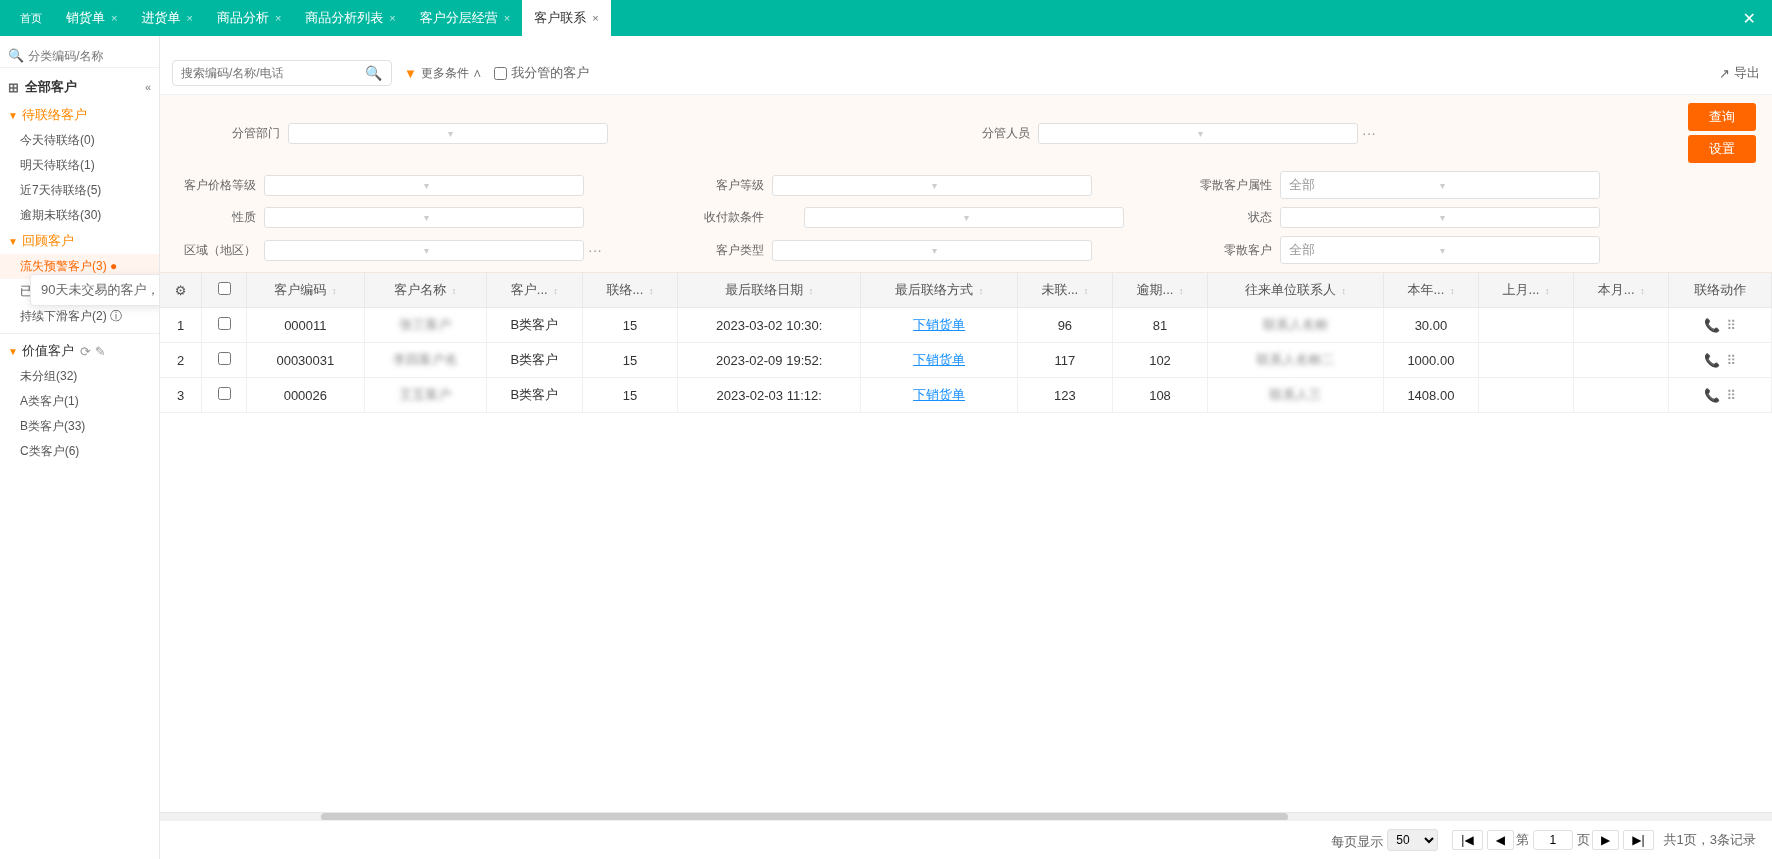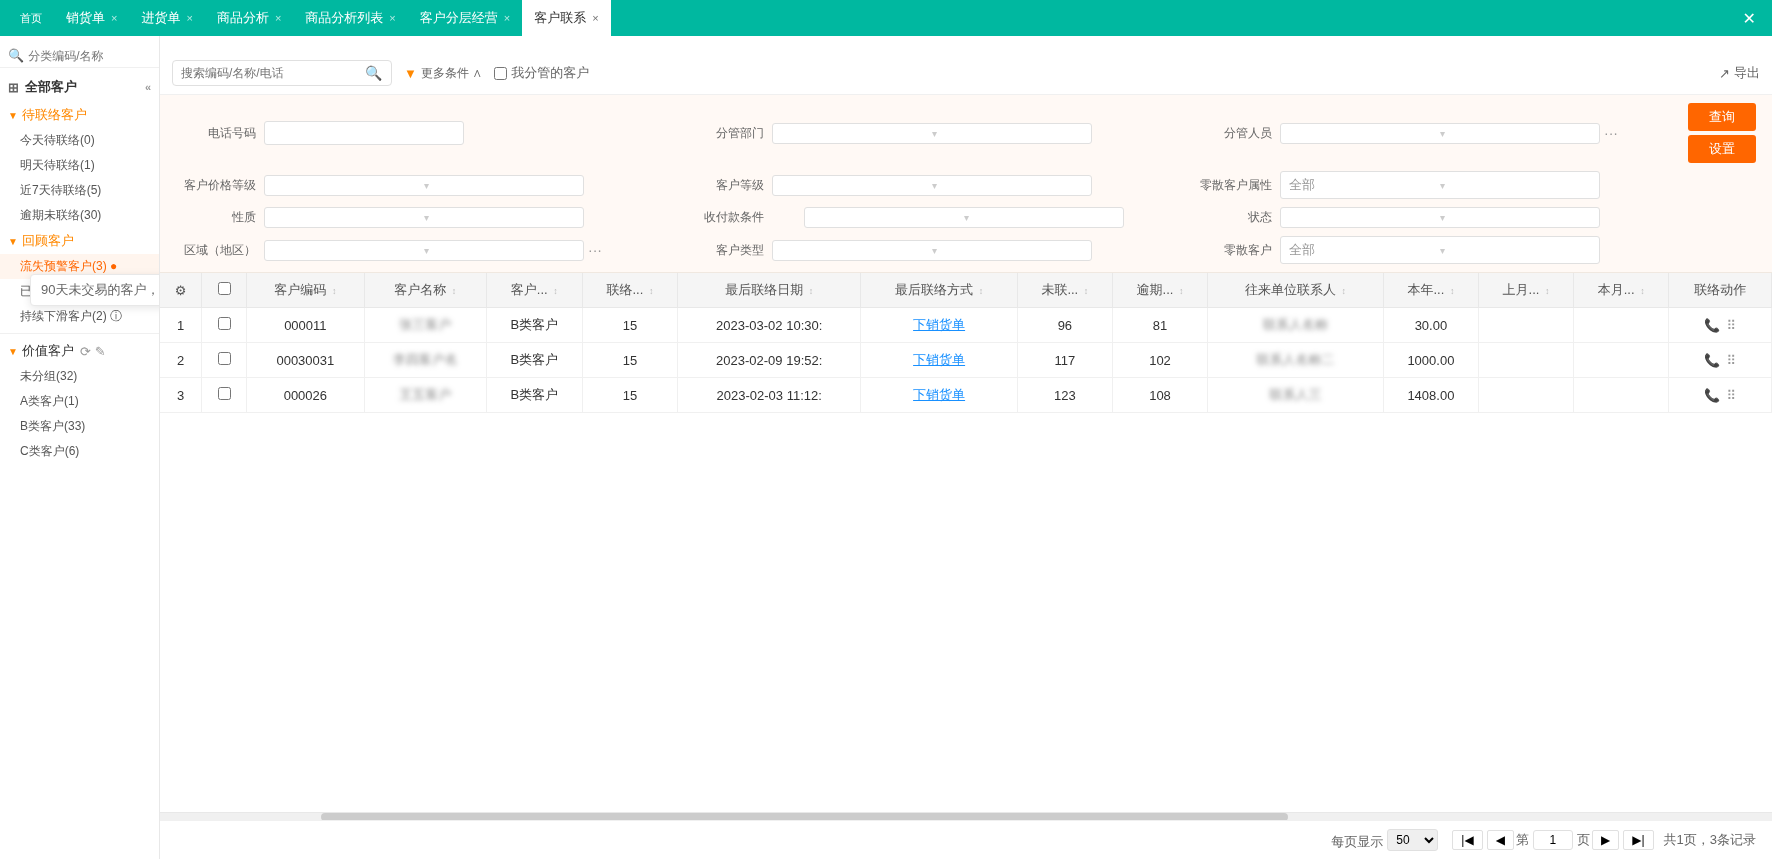--- a/index.html
+++ b/index.html
@@ -483,24 +483,20 @@
       <div class="toolbar-spacer"></div>
       <div class="toolbar-export">
         <span class="icon">↗</span>
         <span>导出</span>
       </div>
     </div>
 
     <div class="filter-panel">
 
       <div class="filter-row">
-        <div class="filter-field">
-          <span class="filter-label">电话号码</span>
-          <input class="filter-input" type="text" value="" style="max-width: 200px;">
-        </div>
         <div class="filter-field" style="margin-left:24px;">
           <span class="filter-label">分管部门</span>
           <div class="filter-select" style="min-width:200px;">
             <span></span>
             <span class="arrow">▾</span>
           </div>
         </div>
         <div class="filter-field" style="margin-left:24px;">
           <span class="filter-label">分管人员</span>
           <div class="filter-select" style="min-width:180px;">

